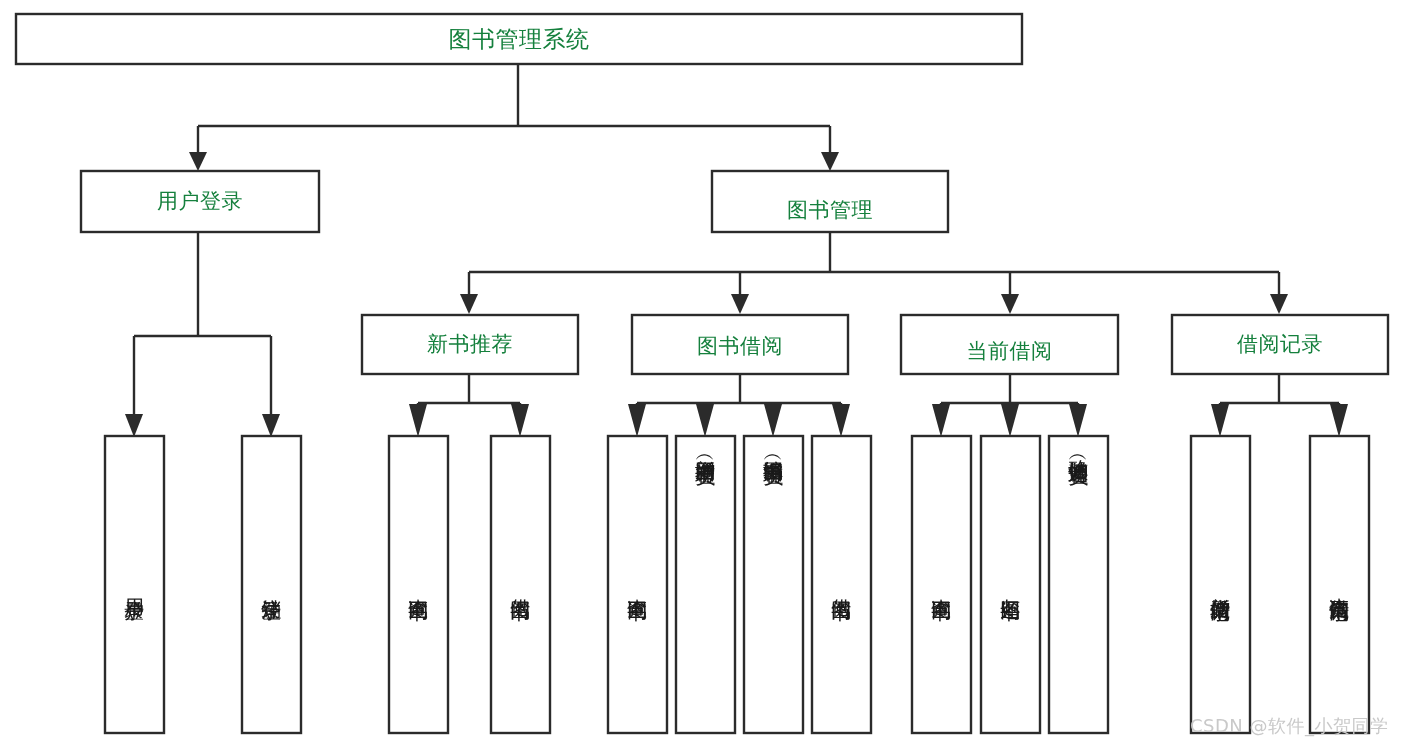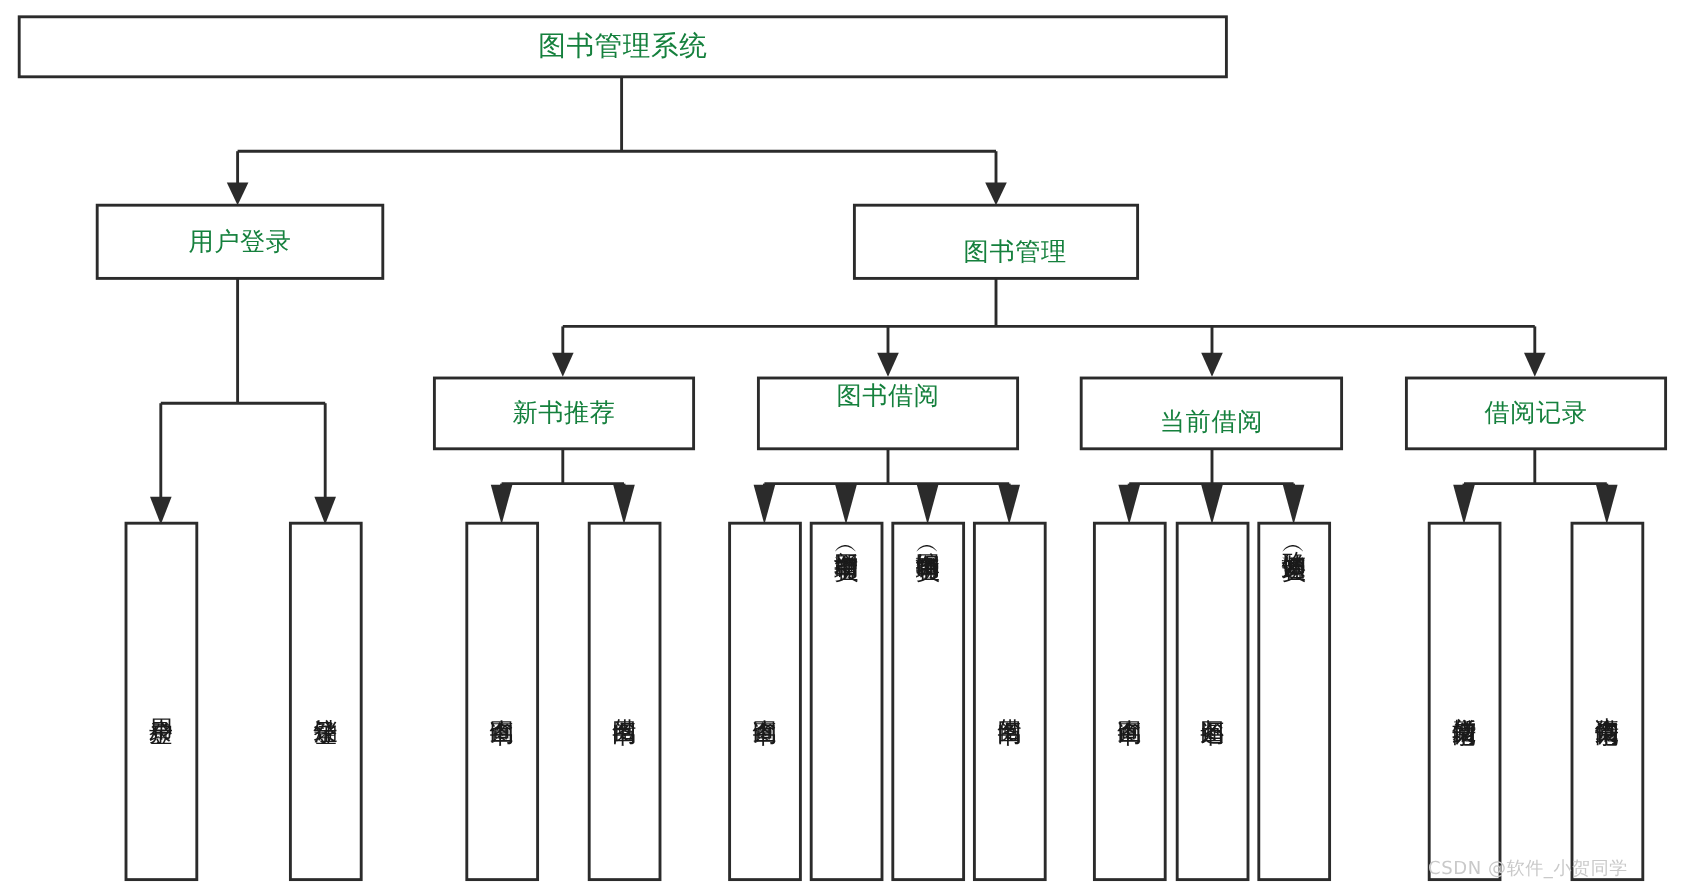--- a/index.html
+++ b/index.html
@@ -67,21 +67,21 @@
     line-height: 1.32;
     pointer-events: none;
     writing-mode: vertical-rl;
     text-orientation: upright;
     white-space: nowrap;
     letter-spacing: 1px;
   }
   .watermark {
     position: absolute;
     color: #c9c9c9;
-    font-size: 15px;
+    font-size: 18px;
     letter-spacing: 0.5px;
     white-space: nowrap;
     font-family: "DejaVu Sans", "Liberation Sans", sans-serif;
   }
 </style>
 </head>
 <body>
 
 <div id="diagram-root">
 
@@ -185,24 +185,24 @@
     <rect class="node-box" x="981" y="436" width="59" height="297"></rect>
     <rect class="node-box" x="1049" y="436" width="59" height="297"></rect>
 
     <rect class="node-box" x="1191" y="436" width="59" height="297"></rect>
     <rect class="node-box" x="1310" y="436" width="59" height="297"></rect>
   </svg>
 
   <div class="node-label-h" style="left:16px; top:14px; width:1006px; height:50px; font-size:23px;">图书管理系统</div>
 
   <div class="node-label-h" style="left:81px; top:171px; width:238px; height:61px;">用户登录</div>
-  <div class="node-label-h" style="left:712px; top:171px; width:236px; height:79px;padding-left:16px;">图书管理</div>
+  <div class="node-label-h" style="left:712px; top:171px; width:236px; height:79px;">图书管理</div>
 
   <div class="node-label-h" style="left:362px; top:315px; width:192px; height:59px;padding-left:12px;">新书推荐</div>
-  <div class="node-label-h" style="left:632px; top:301px; width:216px; height:59px;border-radius:16px;">图书借阅</div>
+  <div class="node-label-h" style="left:632px; top:317px; width:216px; height:59px;border-radius:16px;">图书借阅</div>
   <div class="node-label-h" style="left:901px; top:315px; width:217px; height:73px;">当前借阅</div>
   <div class="node-label-h" style="left:1172px; top:315px; width:216px; height:59px;border-radius:24px;">借阅记录</div>
 
   <div class="node-label-v" style="left:105px; top:436px; width:59px; height:297px;">用户登录</div>
   <div class="node-label-v" style="left:242px; top:436px; width:59px; height:297px;">注销登录</div>
 
   <div class="node-label-v" style="left:389px; top:436px; width:59px; height:297px;">查询图书</div>
   <div class="node-label-v" style="left:491px; top:436px; width:59px; height:297px;">借阅图书</div>
 
   <div class="node-label-v" style="left:608px; top:436px; width:59px; height:297px;">查询图书</div>

